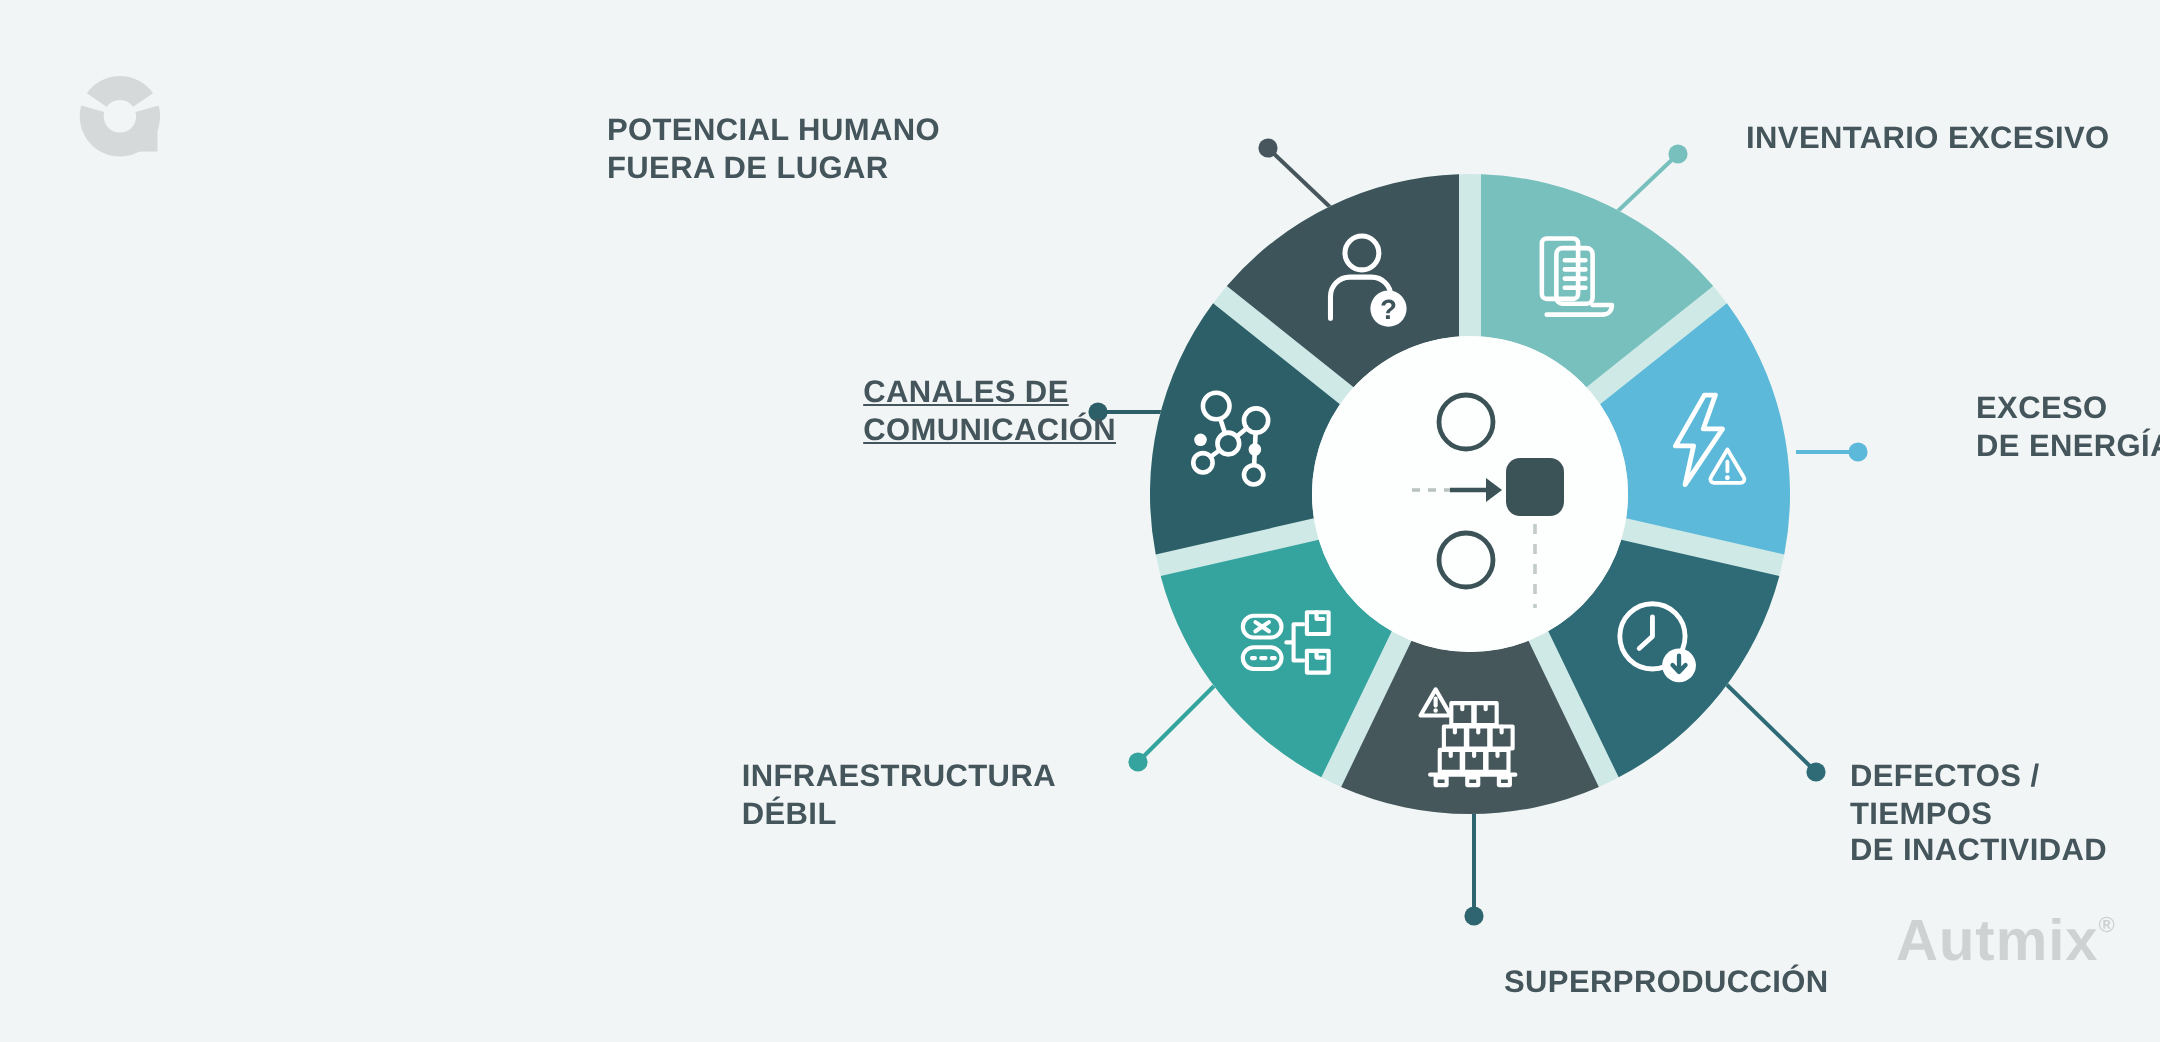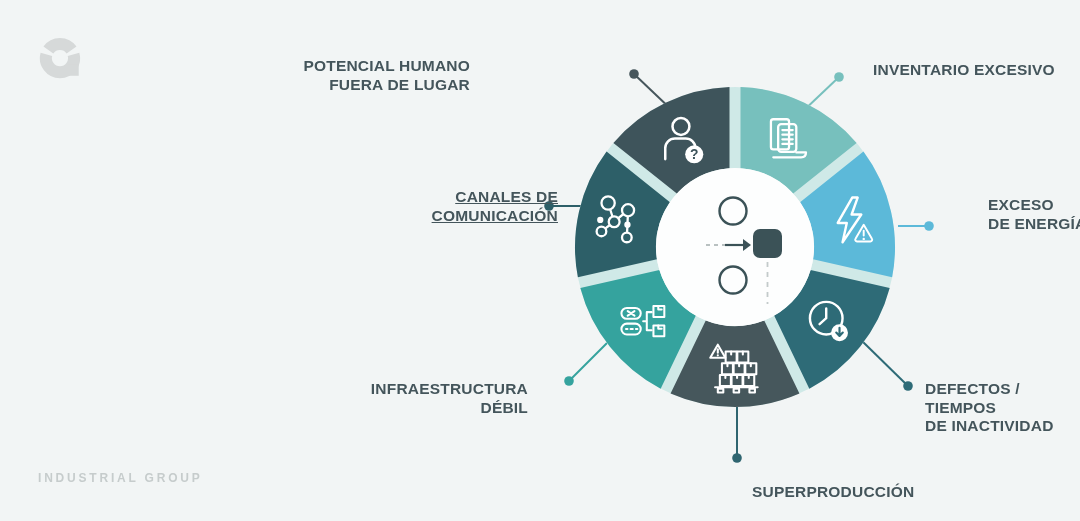--- a/index.html
+++ b/index.html
@@ -11,21 +11,21 @@
   .main-title{
     position:absolute;left:62px;top:247px;width:330px;
     font-size:19.5px;font-weight:bold;color:#5d7a7a;
     line-height:24px;letter-spacing:.3px;white-space:pre-line;
   }
 
   .cause-label{
     position:absolute;font-size:15.5px;font-weight:bold;color:#44555b;
     line-height:18.5px;letter-spacing:.2px;white-space:nowrap;
   }
-  .cause-label.align-right{text-align:right;}
+  .cause-label.align-right{text-align:left;}
 
   .footer-left{
     position:absolute;left:38px;top:471px;
     font-size:12px;font-weight:bold;letter-spacing:2.8px;color:#c6cccc;
   }
   .footer-right{
     position:absolute;left:948px;top:455px;
     font-size:29px;font-weight:bold;color:#ced2d2;letter-spacing:.5px;
   }
   .footer-right sup{font-size:11px;vertical-align:14px;}
@@ -194,14 +194,16 @@
   <div id="labels">
       <div class="cause-label" style="left: 849px; top: 61px; margin-left: 24px;">INVENTARIO EXCESIVO</div>
       <div class="cause-label" style="left: 944px; top: 196px; margin-left: 44px;">EXCESO<br>DE ENERGÍA</div>
       <div class="cause-label" style="left: 925px; top: 380px;">DEFECTOS /<br>TIEMPOS<br>DE INACTIVIDAD</div>
       <div class="cause-label" style="left: 752px; top: 447px; margin-top: 36px;">SUPERPRODUCCIÓN</div>
       <div class="cause-label align-right" style="right: 552px; top: 380px;">INFRAESTRUCTURA<br>DÉBIL</div>
       <div class="cause-label align-right" style="right: 522px; top: 188px; text-decoration: underline;">CANALES DE<br>COMUNICACIÓN</div>
       <div class="cause-label align-right" style="right: 610px; top: 57px;">POTENCIAL HUMANO<br>FUERA DE LUGAR</div>
     </div>
 
-  <div class="footer-left">INDUSTRIAL GROUP</div>
+  <div class="footer-right">
+    <span>Autmix</span><sup>®</sup>
+  </div>
 </div>
 
 </body></html>

